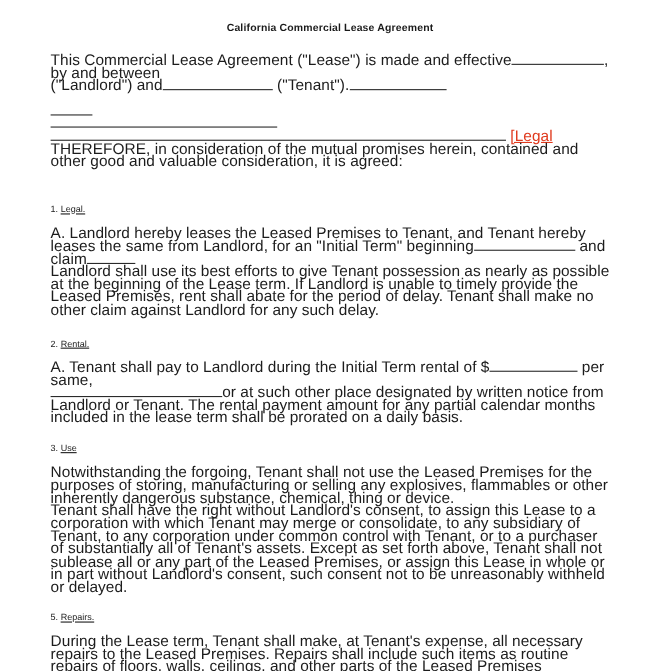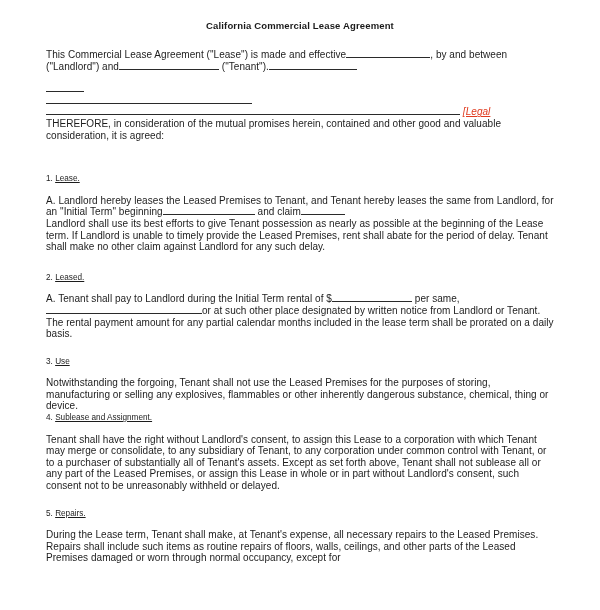--- a/index.html
+++ b/index.html
@@ -23,21 +23,21 @@
   }
   .doc-title {
     text-align: center;
     font-size: 9.5px;
     font-weight: bold;
     color: #1a1a1a;
     letter-spacing: 0.15px;
     margin: 6px 0 18px 0;
   }
   .para {
-    font-size: 10px;
+    font-size: 14px;
     line-height: 11.6px;
     color: #1c1c1c;
     margin: 0 0 11px 0;
     text-align: left;
     letter-spacing: 0.05px;
   }
   .para.nogap {
     margin-bottom: 0;
   }
   .section-head {
@@ -52,21 +52,20 @@
   .blank {
     display: inline-block;
     border-bottom: 1px solid #2a2a2a;
     height: 8px;
     vertical-align: baseline;
   }
   .red-underline {
     color: #e03a1e;
     text-decoration: underline;
     text-decoration-color: #e03a1e;
-    font-style: italic;
   }
 </style>
 </head>
 <body>
 
 <div class="page">
 
   <div class="doc-title">California Commercial Lease Agreement</div>
 
   <div class="para">
@@ -81,53 +80,49 @@
     <span class="blank" style="width:206px"></span>
   </div>
   <div class="para nogap">
     <span class="blank" style="width:414px"></span> <span class="red-underline">[Legal</span>
   </div>
 
   <div class="para" style="margin-bottom:32px">THEREFORE, in consideration of the mutual promises herein, contained and other good and valuable consideration, it is agreed:</div>
 
   <div class="section-head">
     <span>1.</span>
-    <span class="u">Lease.</span>
+    <span class="u">Legal.</span>
   </div>
 
   <div class="para nogap">
     <span>A. Landlord hereby leases the Leased Premises to Tenant, and Tenant hereby leases the same from Landlord, for an "Initial Term" beginning</span><span class="blank" style="width:92px"></span> <span>and claim</span><span class="blank" style="width:44px"></span>
   </div>
   <div class="para" style="margin-bottom:19px">Landlord shall use its best efforts to give Tenant possession as nearly as possible at the beginning of the Lease term. If Landlord is unable to timely provide the Leased Premises, rent shall abate for the period of delay. Tenant shall make no other claim against Landlord for any such delay.</div>
 
   <div class="section-head">
     <span>2.</span>
-    <span class="u">Leased.</span>
+    <span class="u">Rental.</span>
   </div>
 
   <div class="para nogap">
     <span>A. Tenant shall pay to Landlord during the Initial Term rental of $</span><span class="blank" style="width:80px"></span> <span>per same,</span>
   </div>
   <div class="para nogap">
     <span class="blank" style="width:156px"></span><span>or at such other place designated by written notice from Landlord or Tenant. The rental payment amount for any partial calendar months included in the lease term shall be prorated on a daily basis.</span>
   </div>
 
   <div style="height:16px"></div>
 
   <div class="section-head">
     <span>3.</span>
     <span class="u">Use</span>
   </div>
 
   <div class="para" style="margin-bottom:0">Notwithstanding the forgoing, Tenant shall not use the Leased Premises for the purposes of storing, manufacturing or selling any explosives, flammables or other inherently dangerous substance, chemical, thing or device.</div>
 
-  <div class="section-head">
-    <span>4.</span>
-    <span class="u">Sublease and Assignment.</span>
-  </div>
 
   <div class="para" style="margin-bottom:16px">Tenant shall have the right without Landlord's consent, to assign this Lease to a corporation with which Tenant may merge or consolidate, to any subsidiary of Tenant, to any corporation under common control with Tenant, or to a purchaser of substantially all of Tenant's assets. Except as set forth above, Tenant shall not sublease all or any part of the Leased Premises, or assign this Lease in whole or in part without Landlord's consent, such consent not to be unreasonably withheld or delayed.</div>
 
   <div class="section-head">
     <span>5.</span>
     <span class="u">Repairs.</span>
   </div>
 
   <div class="para">During the Lease term, Tenant shall make, at Tenant's expense, all necessary repairs to the Leased Premises. Repairs shall include such items as routine repairs of floors, walls, ceilings, and other parts of the Leased Premises damaged or worn through normal occupancy, except for</div>
 

